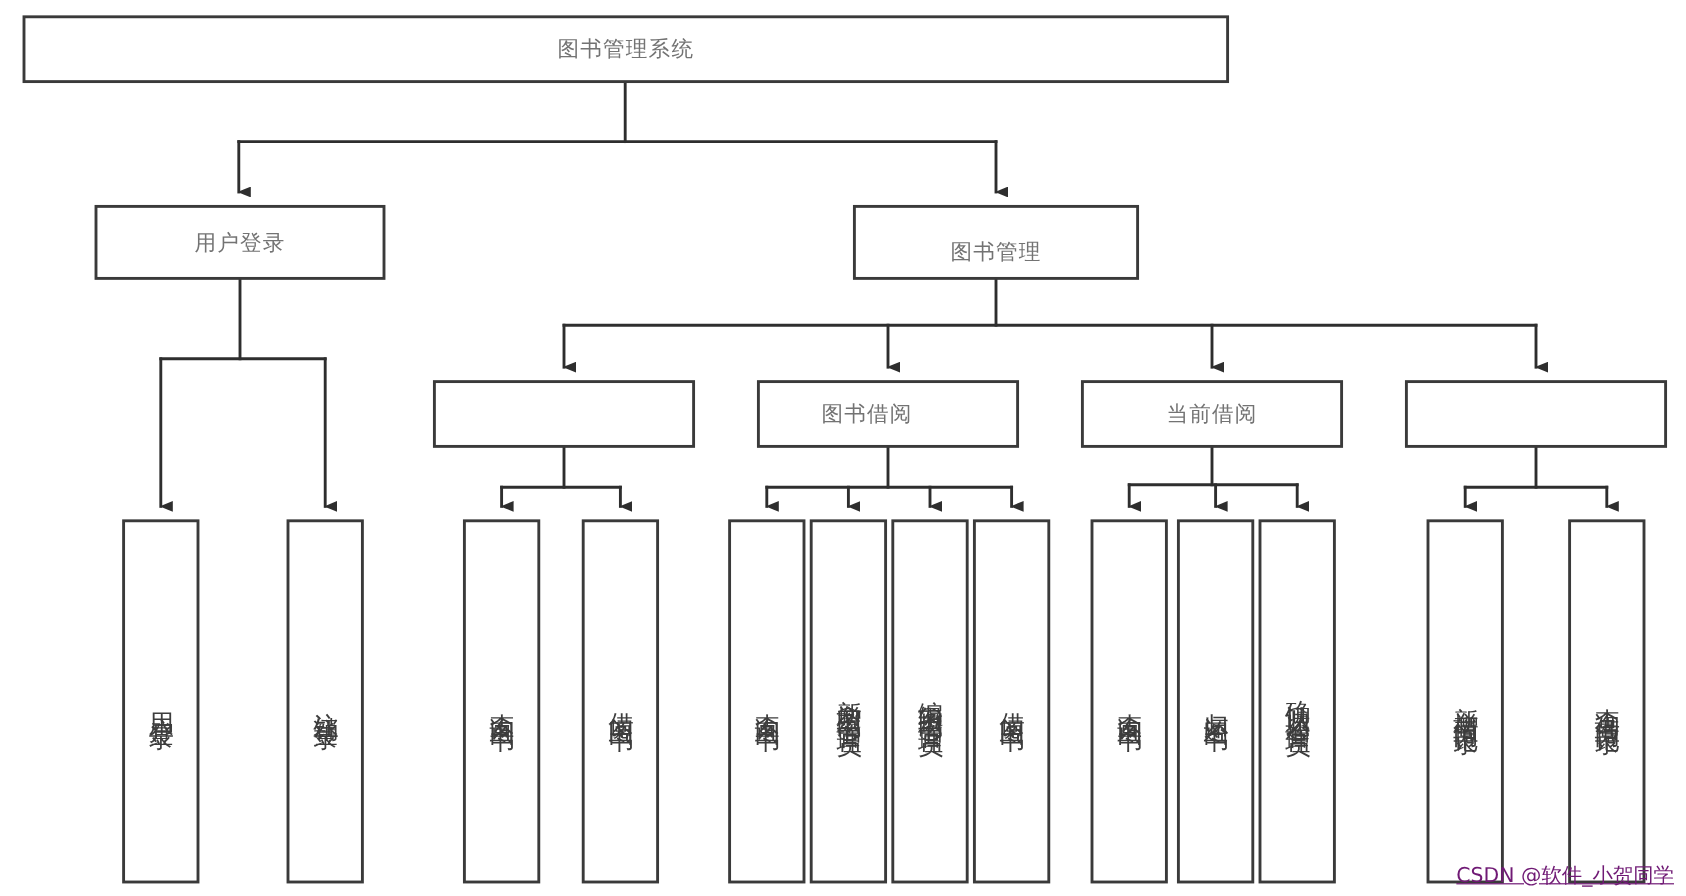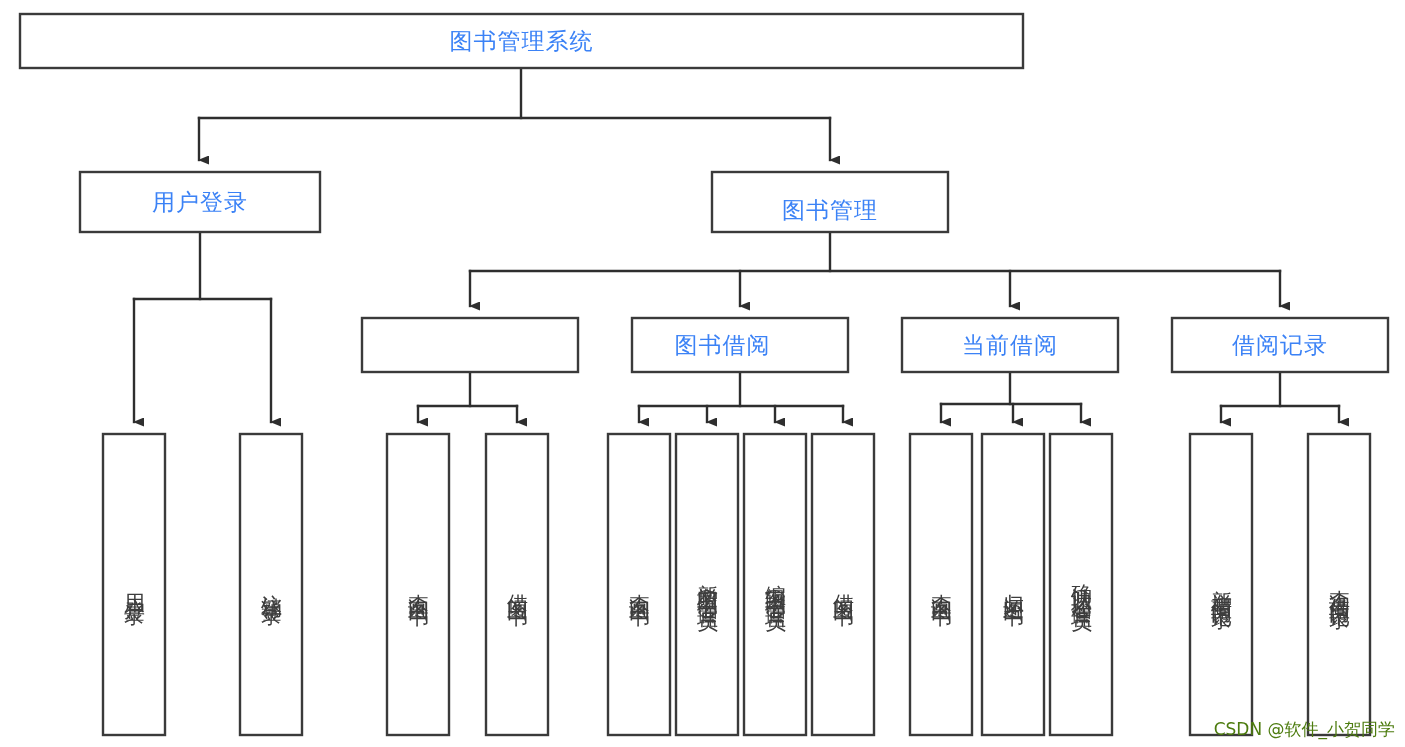--- a/index.html
+++ b/index.html
@@ -46,32 +46,33 @@
     color: #3d3d3d;
     letter-spacing: 4px;
     line-height: 1;
     pointer-events: none;
   }
   .mid-label-wrap {
     position: absolute;
     display: flex;
     align-items: center;
     justify-content: center;
-    font-size: 23px;
-    color: #3b82f6;
+    font-size: 18px;
+    color: #737373;
     letter-spacing: 1px;
     pointer-events: none;
   }
   .watermark {
     position: absolute;
     right: 10px;
     bottom: 6px;
     font-size: 17px;
-    color: #4d7c0f;
+    color: #701a75;
     white-space: nowrap;
+    text-decoration: underline;
   }
 </style>
 </head>
 <body>
 
 <div id="diagram-root">
 
   <svg class="diagram-canvas" viewBox="0 0 1405 747" xmlns="http://www.w3.org/2000/svg">
     <defs>
       <marker id="arrowhead" markerWidth="9" markerHeight="11" refX="4.5" refY="10" orient="auto" markerUnits="userSpaceOnUse">
@@ -158,21 +159,20 @@
     <rect class="node-box" x="1308" y="434" width="62" height="301"></rect>
   </svg>
 
   <div class="mid-label-wrap" style="left:20px; top:14px; width:1003px; height:54px;">图书管理系统</div>
 
   <div class="mid-label-wrap" style="left:80px; top:172px; width:240px; height:60px;">用户登录</div>
   <div class="mid-label-wrap" style="left:712px; top:172px; width:236px; height:76px;font-family:Liberation Mono, monospace;">图书管理</div>
 
   <div class="mid-label-wrap" style="left:632px; top:318px; width:181px; height:54px;">图书借阅</div>
   <div class="mid-label-wrap" style="left:902px; top:318px; width:216px; height:54px;">当前借阅</div>
-  <div class="mid-label-wrap" style="left:1172px; top:318px; width:216px; height:54px;">借阅记录</div>
 
   <div class="leaf-label-wrap" style="left:103px; top:434px; width:62px; height:301px;">用户登录</div>
   <div class="leaf-label-wrap" style="left:240px; top:434px; width:62px; height:301px;">注销登录</div>
   <div class="leaf-label-wrap" style="left:387px; top:434px; width:62px; height:301px;">查询图书</div>
   <div class="leaf-label-wrap" style="left:486px; top:434px; width:62px; height:301px;">借阅图书</div>
   <div class="leaf-label-wrap" style="left:608px; top:434px; width:62px; height:301px;">查询图书</div>
   <div class="leaf-label-wrap" style="left:676px; top:434px; width:62px; height:301px;">新增图书（管理员）</div>
   <div class="leaf-label-wrap" style="left:744px; top:434px; width:62px; height:301px;">编辑图书（管理员）</div>
   <div class="leaf-label-wrap" style="left:812px; top:434px; width:62px; height:301px;">借阅图书</div>
   <div class="leaf-label-wrap" style="left:910px; top:434px; width:62px; height:301px;">查询图书</div>

